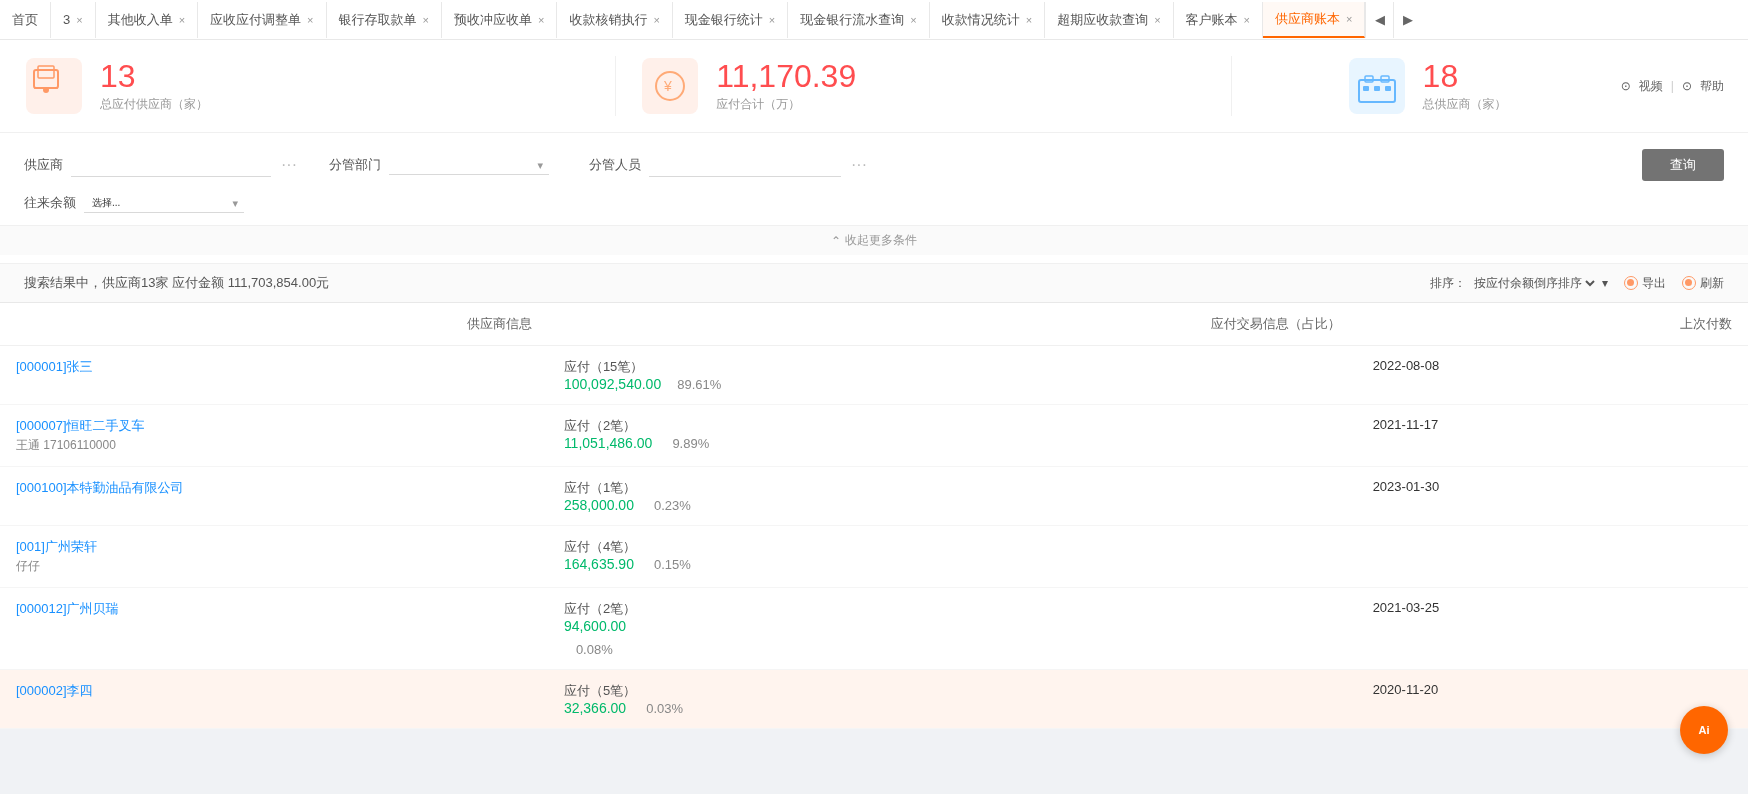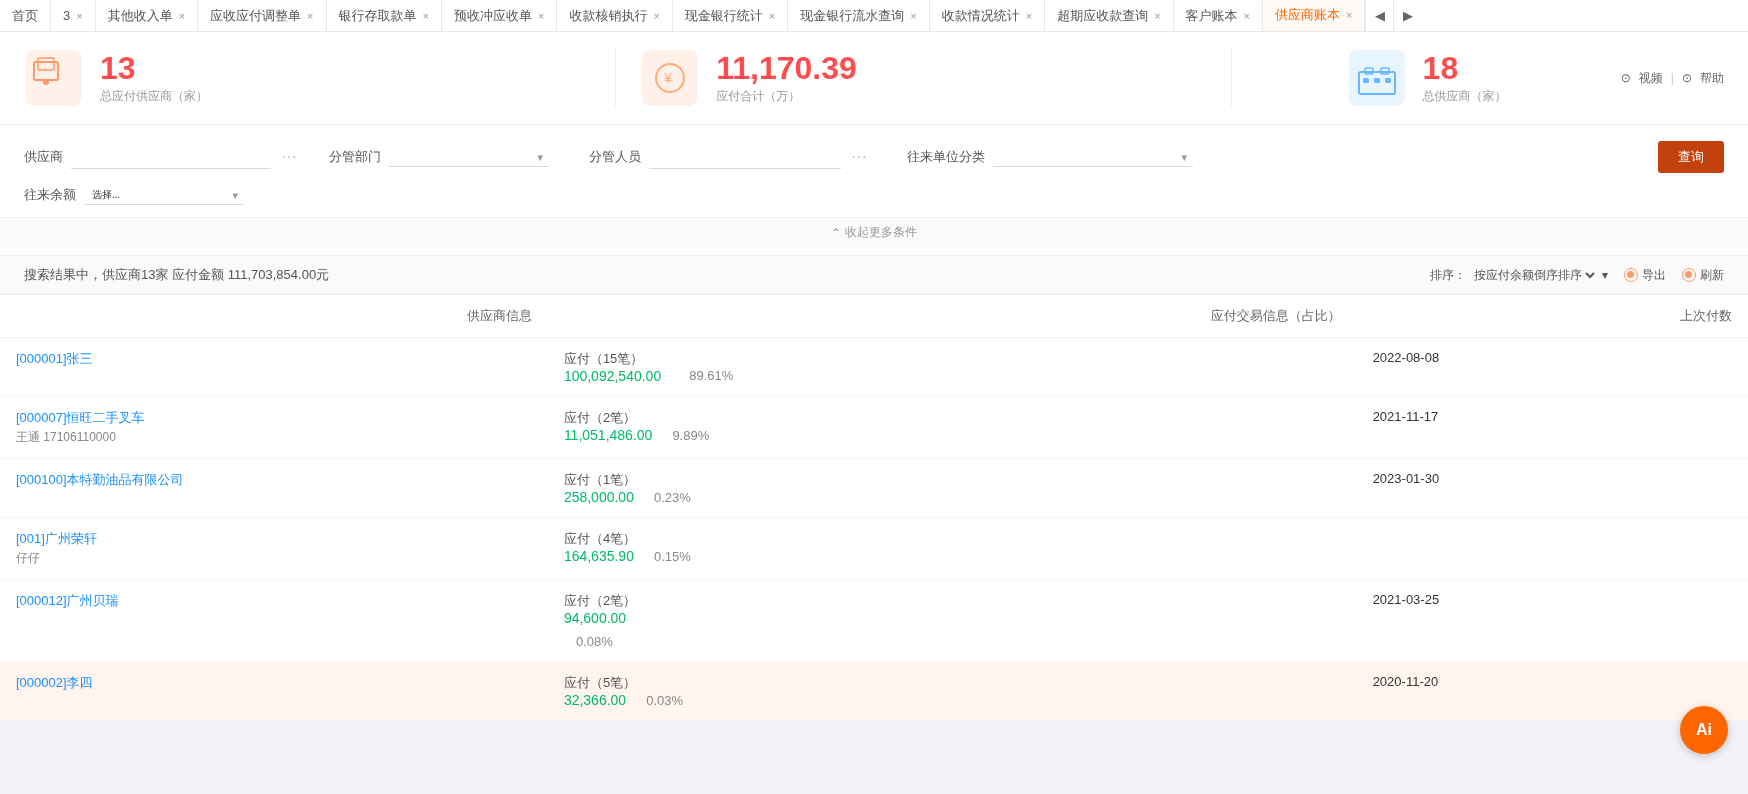--- a/index.html
+++ b/index.html
@@ -1,21 +1,21 @@
 <!DOCTYPE html>
 <html><head>
   <meta charset="utf-8">
   <style>
     * { margin: 0; padding: 0; box-sizing: border-box; }
     body { font-family: "Microsoft YaHei", "PingFang SC", sans-serif; font-size: 13px; background: #f0f2f5; color: #333; width: 1748px; overflow-x: hidden; }
 
     
     .top-nav {
       display: flex; align-items: center; background: #fff; border-bottom: 1px solid #e8e8e8;
-      height: 32px; overflow: hidden;
+      height: 40px; overflow: hidden;
     }
     .nav-tab {
       display: inline-flex; align-items: center; padding: 0 12px; height: 36px; white-space: nowrap;
       border-right: 1px solid #e8e8e8; font-size: 13px; color: #555; cursor: pointer; gap: 4px; flex-shrink: 0;
     }
     .nav-tab.active { color: #ff6600; border-bottom: 2px solid #ff6600; background: #fff9f5; }
     .nav-tab .close-x { color: #999; font-size: 11px; margin-left: 2px; }
     .nav-arrow { width: 28px; height: 36px; display: flex; align-items: center; justify-content: center; border-left: 1px solid #e8e8e8; cursor: pointer; color: #666; flex-shrink: 0; }
 
     
@@ -24,21 +24,21 @@
       gap: 0;
     }
     .stat-block {
       display: flex; align-items: center; gap: 16px; flex: 1; padding-right: 24px; border-right: 1px solid #f0f0f0;
       margin-right: 24px;
     }
     .stat-block:last-child { border-right: none; margin-right: 0; flex: none; }
     .stat-icon { width: 60px; height: 60px; display: flex; align-items: center; justify-content: center; }
     .stat-icon svg { width: 56px; height: 56px; }
     .stat-info { display: flex; flex-direction: column; gap: 4px; }
-    .stat-value { font-size: 32px; font-weight: bold; color: #ff4d4f; line-height: 1; }
+    .stat-value { font-size: 32px; font-weight: normal; color: #ff4d4f; line-height: 1; }
     .stat-label { font-size: 12px; color: #999; }
     .top-right-links { margin-left: auto; display: flex; align-items: center; gap: 8px; font-size: 12px; color: #666; }
     .top-right-links span { cursor: pointer; color: #666; }
     .top-right-links .sep { color: #ccc; }
 
     
     .filter-area {
       background: #fff; padding: 16px 24px 8px 24px; border-bottom: 1px solid #f0f0f0;
     }
     .filter-row { display: flex; align-items: center; gap: 16px; margin-bottom: 12px; }
@@ -52,21 +52,21 @@
     .filter-input::placeholder { color: #bbb; }
     .filter-select {
       border: none; border-bottom: 1px solid #d9d9d9; padding: 4px 24px 4px 8px; font-size: 10px;
       outline: none; color: #333; background: transparent; min-width: 160px; cursor: pointer;
       appearance: none; position: relative;
     }
     .filter-select-wrap { position: relative; display: inline-block; }
     .filter-select-wrap::after { content: "▾"; position: absolute; right: 6px; top: 50%; transform: translateY(-50%); color: #999; font-size: 11px; pointer-events: none; }
     .filter-dots { color: #bbb; font-size: 16px; margin-left: 2px; }
     .btn-query {
-      background: #c2410c; color: #fff; border: none; padding: 7px 20px; border-radius: 3px;
+      background: #737373; color: #fff; border: none; padding: 7px 28px; border-radius: 3px;
       font-size: 13px; cursor: pointer; white-space: nowrap; margin-left: auto;
     }
     .collapse-bar {
       text-align: center; padding: 6px; color: #999; font-size: 12px; cursor: pointer;
       background: #fafafa; border-top: 1px solid #f0f0f0; margin: 0 -24px;
       display: flex; align-items: center; justify-content: center; gap: 4px;
     }
 
     
     .result-bar {
@@ -231,28 +231,20 @@
         </select>
       </div>
     </div>
 
     <div class="filter-item" style="margin-left: 24px;">
       <span class="filter-label">分管人员</span>
       <input class="filter-input" type="text" style="">
       <span class="filter-dots">···</span>
     </div>
 
-    <div class="filter-item" style="margin-left: 24px;">
-      <span class="filter-label">往来单位分类</span>
-      <div class="filter-select-wrap">
-        <select class="filter-select" style="min-width: 200px;">
-          <option></option>
-        </select>
-      </div>
-    </div>
 
     <button class="btn-query">查询</button>
   </div>
 
   <div class="filter-row">
 
     <div class="filter-item">
       <span class="filter-label">往来余额</span>
       <div class="filter-select-wrap">
         <select class="filter-select">
@@ -296,21 +288,21 @@
         <th class="col-supplier">供应商信息</th>
         <th class="col-tx">应付交易信息（占比）</th>
         <th class="col-lastpay">上次付数</th>
       </tr>
     </thead>
     <tbody id="table-body">
     <tr>
           <td class="col-supplier"><a class="supplier-link" href="#">[000001]张三</a></td>
           <td class="col-tx">
             <div class="tx-label">应付（15笔）</div>
-            <div style="display: flex; align-items: flex-start; gap: 16px;">
+            <div style="display: flex; align-items: center; gap: 4px;">
               <span class="tx-amount">100,092,540.00</span>
               <span class="tx-pct">89.61%</span>
             </div>
           </td>
           <td class="col-lastpay">2022-08-08</td>
         </tr>
         <tr>
           <td class="col-supplier"><a class="supplier-link" href="#">[000007]恒旺二手叉车</a><div class="supplier-sub">王通  17106110000</div></td>
           <td class="col-tx">
             <div class="tx-label">应付（2笔）</div>
@@ -362,13 +354,13 @@
               <span class="tx-amount">32,366.00</span>
               <span class="tx-pct">0.03%</span>
             </div>
           </td>
           <td class="col-lastpay">2020-11-20</td>
         </tr>
       </tbody>
   </table>
 </div>
 
-<div style="position:fixed; right:20px; bottom:40px; background:#ff6600; color:#fff; width:48px; height:48px; border-radius:50%; display:flex; align-items:center; justify-content:center; font-size:16px; font-weight:bold; cursor:pointer; box-shadow: 0 2px 8px rgba(0,0,0,0.2);">Ai</div>
+<div style="position:fixed; right:20px; bottom:40px; background:#ff6600; color:#fff; width:48px; height:48px; border-radius:50%; display:flex; align-items:center; justify-content:center; font-size:11px; font-weight:bold; cursor:pointer; box-shadow: 0 2px 8px rgba(0,0,0,0.2);">Ai</div>
 
 </body></html>

